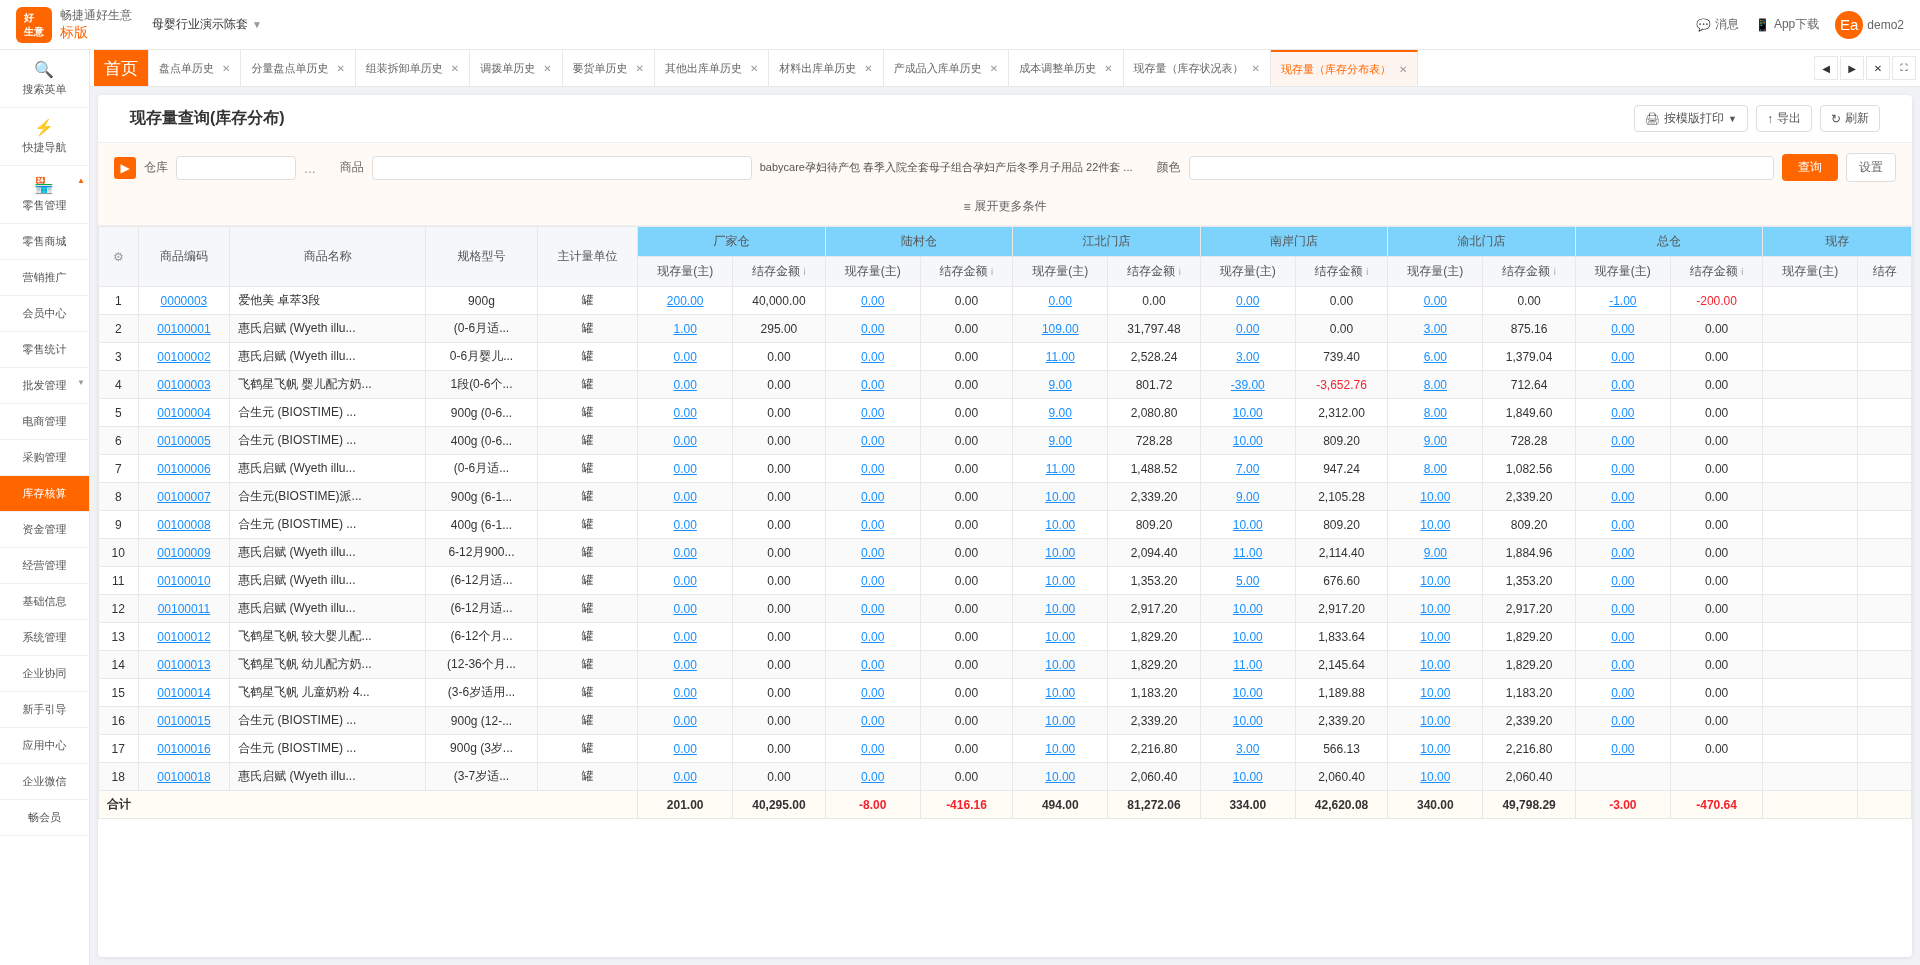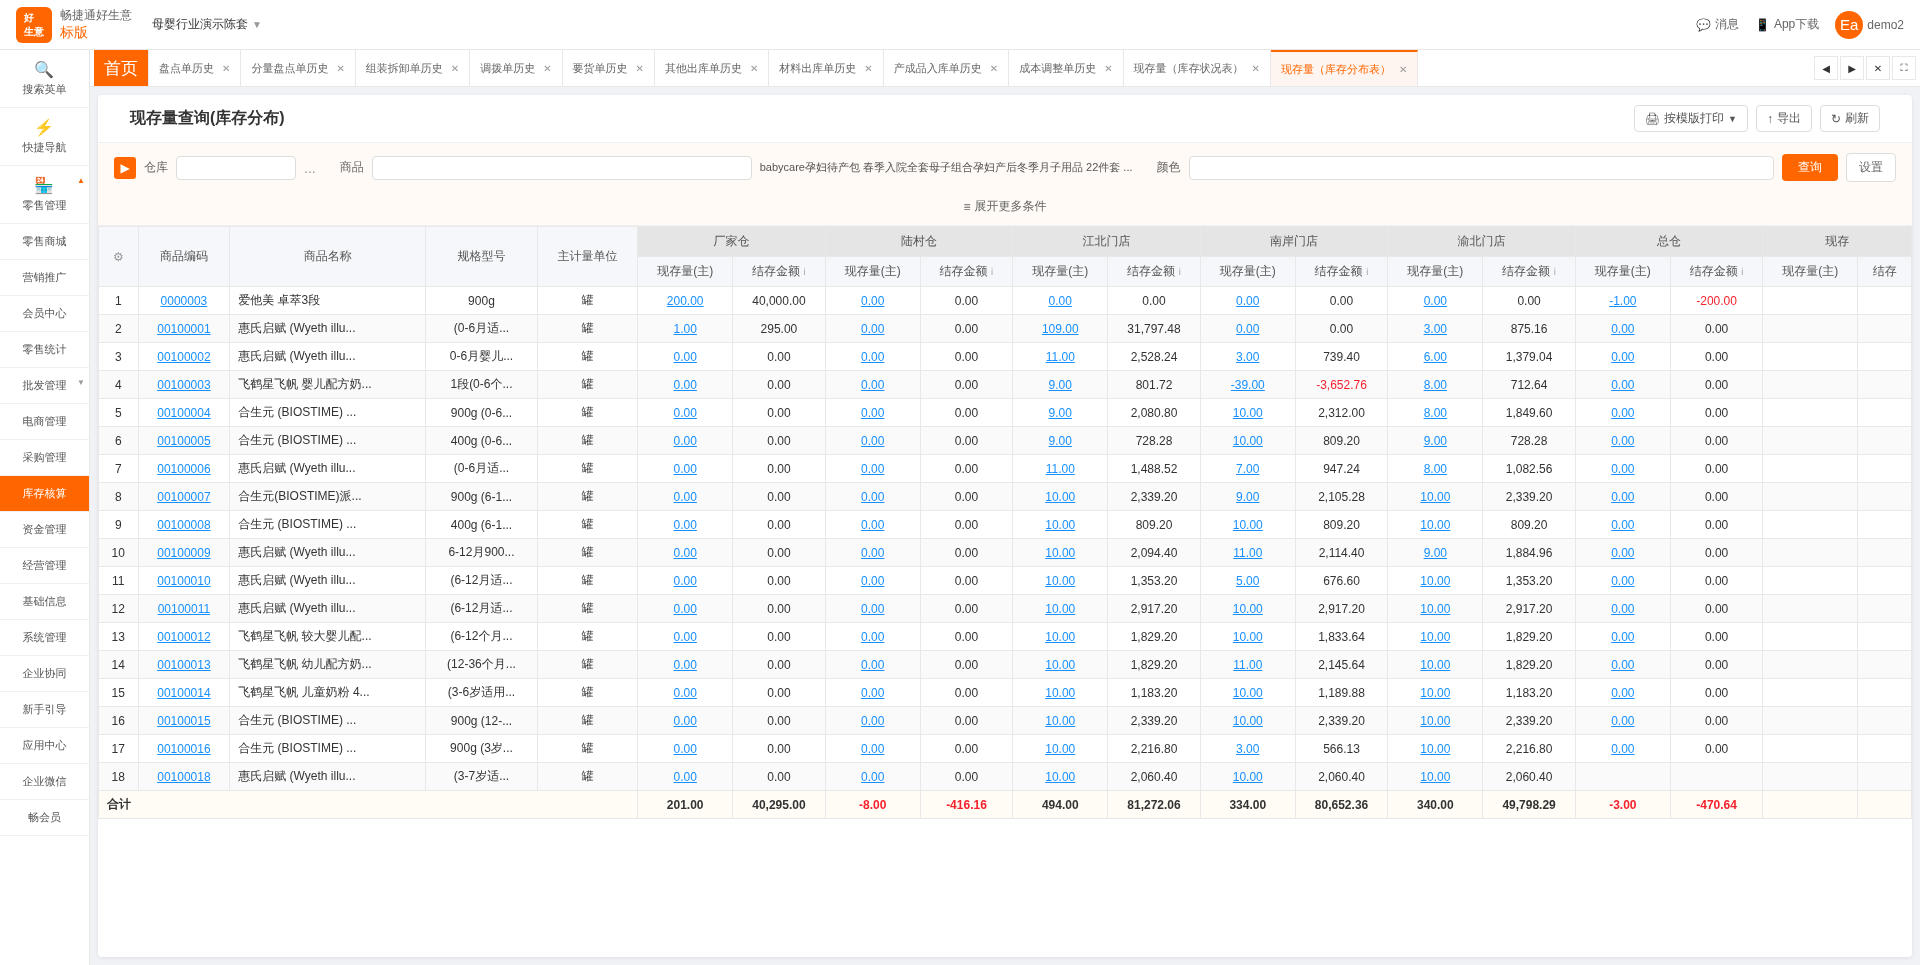--- a/index.html
+++ b/index.html
@@ -168,21 +168,21 @@
       padding: 6px 8px;
       text-align: center;
       font-weight: 500;
       color: #555;
       white-space: nowrap;
       position: sticky;
       top: 0;
       z-index: 10;
     }
     .data-table thead th.group-header {
-      background: #e5e5e5;
+      background: #7dd3fc;
     }
     .data-table tbody td {
       border: 1px solid #e8e8e8;
       padding: 5px 8px;
       text-align: center;
       white-space: nowrap;
       color: #333;
     }
     .data-table tbody tr:nth-child(even) { background: #fafafa; }
     .data-table tbody td.text-left { text-align: left; }
@@ -824,21 +824,21 @@
   </tr>
               <tr class="footer-row">
   <td colspan="5" class="text-left">合计</td>
   <td>201.00</td>
   <td>40,295.00</td>
   <td class="red">-8.00</td>
   <td class="red">-416.16</td>
   <td>494.00</td>
   <td>81,272.06</td>
   <td>334.00</td>
-  <td>80,652.36</td>
+  <td>42,620.08</td>
   <td>340.00</td>
   <td>49,798.29</td>
   <td class="red">-3.00</td>
   <td class="red">-470.64</td>
   <td></td>
   <td></td>
 </tr>
             </tbody>
         </table>
       </div>

